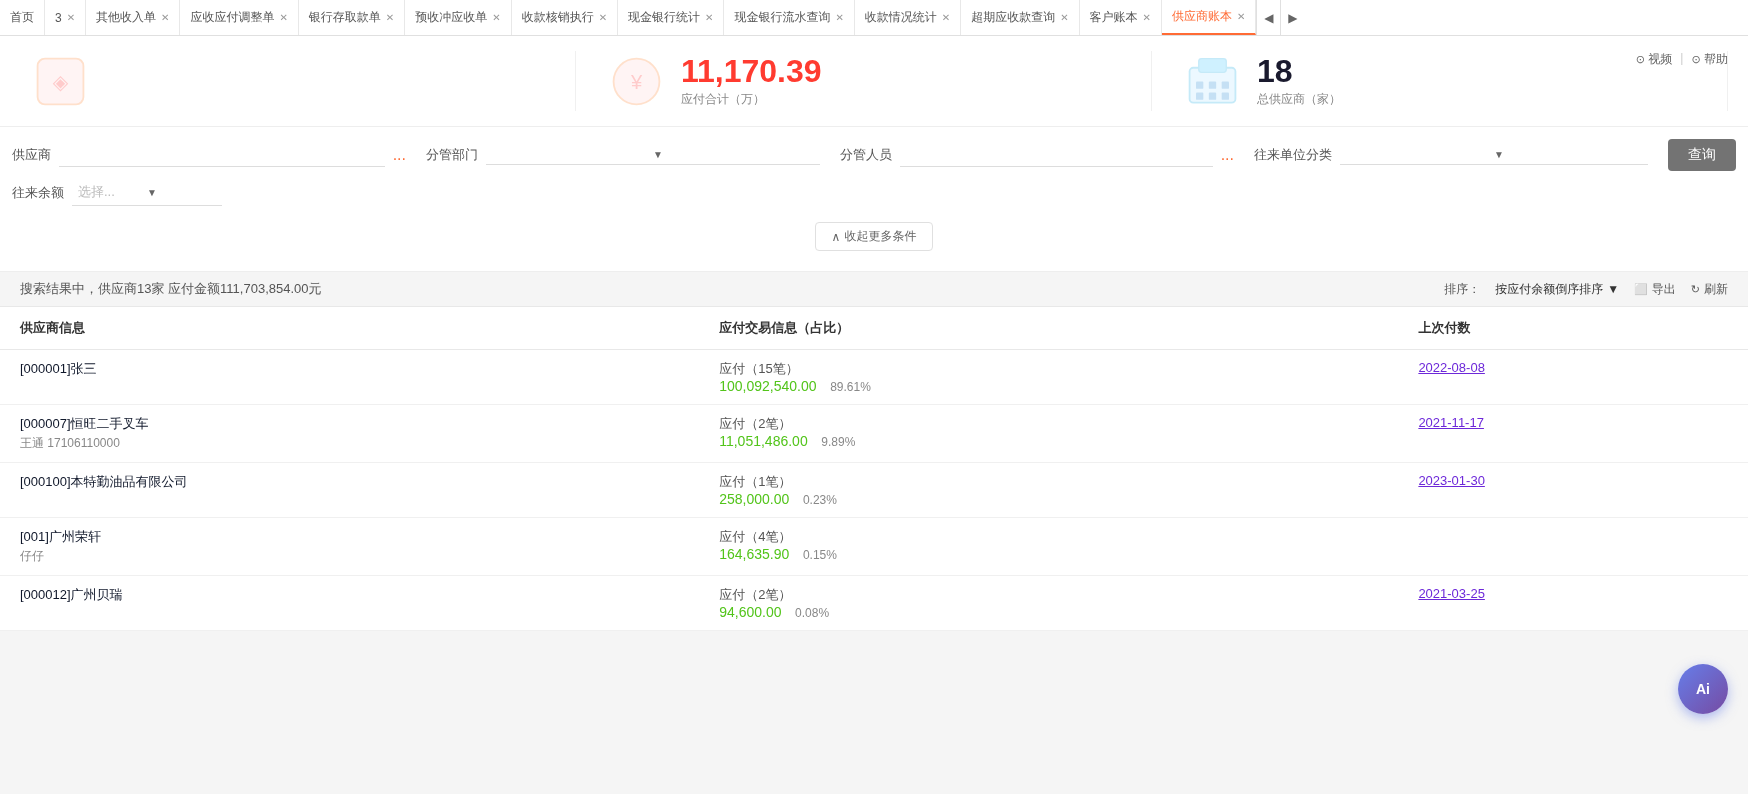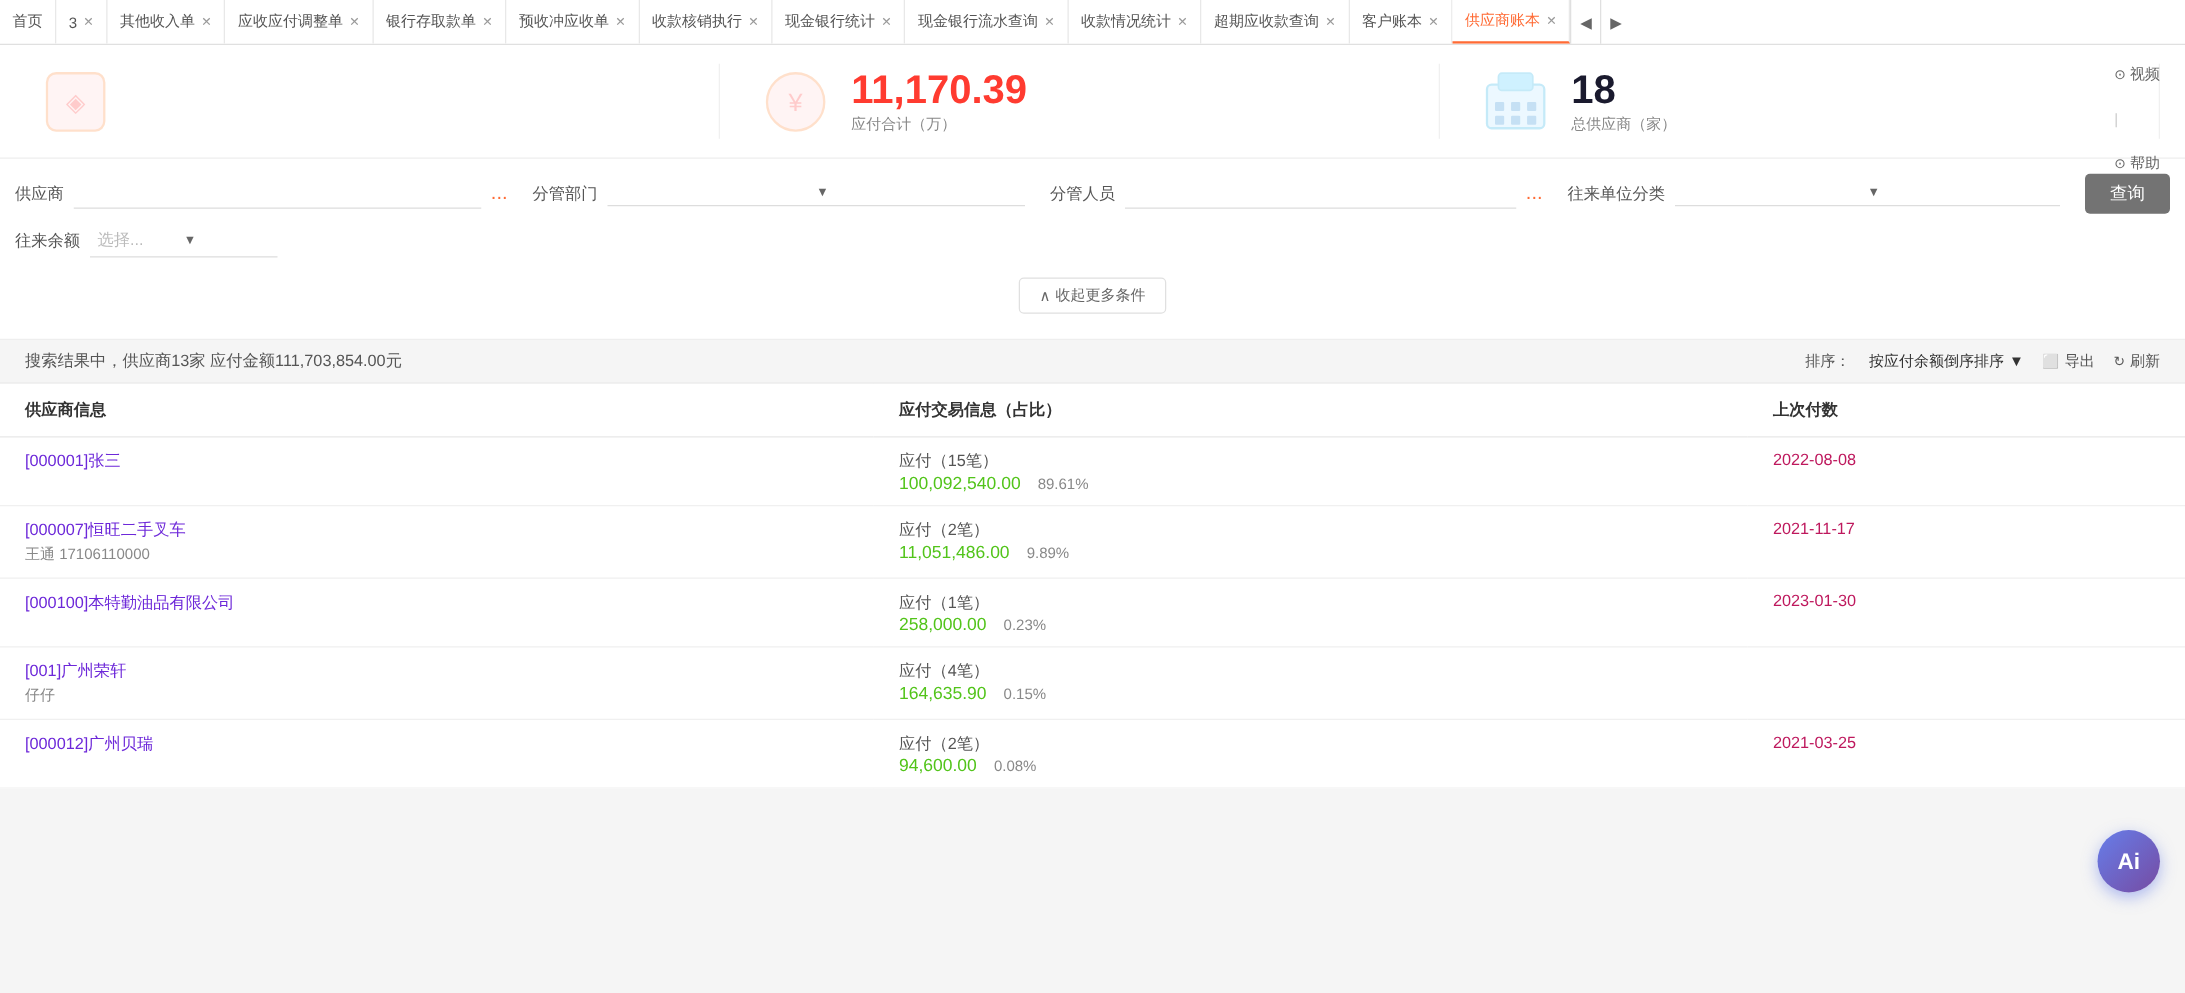--- a/index.html
+++ b/index.html
@@ -84,24 +84,23 @@
       font-weight: bold;
       color: #ff3b30;
       line-height: 1;
     }
     .summary-label { font-size: 12px; color: #888; margin-top: 4px; }
     .banner-right {
       position: absolute;
       right: 20px;
       top: 15px;
       display: flex;
-      gap: 20px;
+      gap: 8px;
       font-size: 12px;
       color: #666;
-      flex-direction: column;
     }
     .banner-right span { cursor: pointer; }
 
     
     .filter-area {
       background: #fff;
       padding: 12px 12px;
       border-bottom: 1px solid #eee;
     }
     .filter-row {
@@ -209,34 +208,34 @@
     .data-table tbody tr {
       border-bottom: 1px solid #f0f0f0;
     }
     .data-table tbody tr.highlighted { background: #fff5f0; }
     .data-table td {
       padding: 10px 20px;
       vertical-align: top;
       font-size: 13px;
     }
     .supplier-name {
-      color: #6d28d9;
+      color: #0f172a;
       cursor: pointer;
       text-decoration: none;
     }
     .supplier-sub { color: #888; font-size: 12px; margin-top: 2px; }
     .payable-label { color: #555; font-size: 13px; }
     .payable-amount {
       color: #52c41a;
       font-size: 14px;
       font-weight: 500;
       margin-top: 2px;
     }
     .payable-percent { color: #888; font-size: 12px; margin-left: 10px; }
-    .last-pay-date { color: #be185d; font-size: 13px; }
+    .last-pay-date { color: #6d28d9; font-size: 13px; text-decoration: underline; }
 
     
     .table-container::-webkit-scrollbar { width: 6px; }
     .table-container::-webkit-scrollbar-track { background: #f1f1f1; }
     .table-container::-webkit-scrollbar-thumb { background: #ccc; border-radius: 3px; }
 
     .sort-label { color: #555; font-size: 12px; }
     .sort-dropdown {
       display: flex;
       align-items: center;
@@ -252,21 +251,21 @@
       right: 20px;
       bottom: 80px;
       background: linear-gradient(135deg, #667eea, #764ba2);
       color: #fff;
       border-radius: 50%;
       width: 50px;
       height: 50px;
       display: flex;
       align-items: center;
       justify-content: center;
-      font-size: 18px;
+      font-size: 14px;
       font-weight: bold;
       cursor: pointer;
       box-shadow: 0 4px 12px rgba(102,126,234,0.5);
     }
   </style>
 </head>
 <body>
 
 <div class="top-nav">
   <div class="nav-tab">

